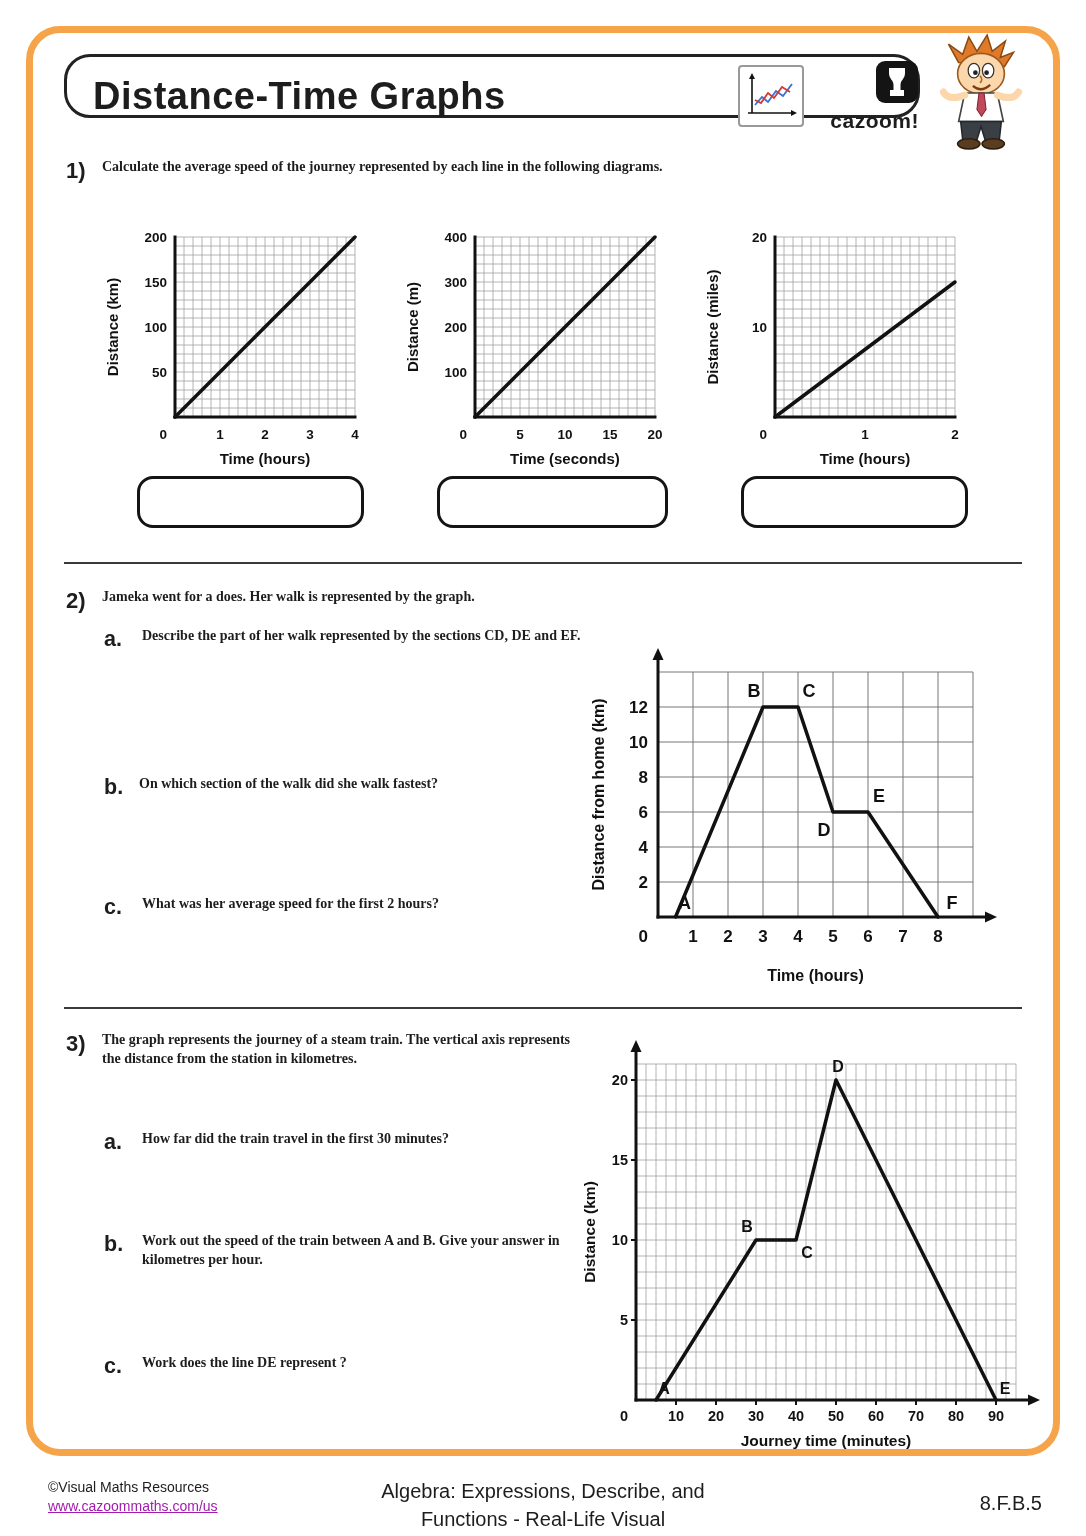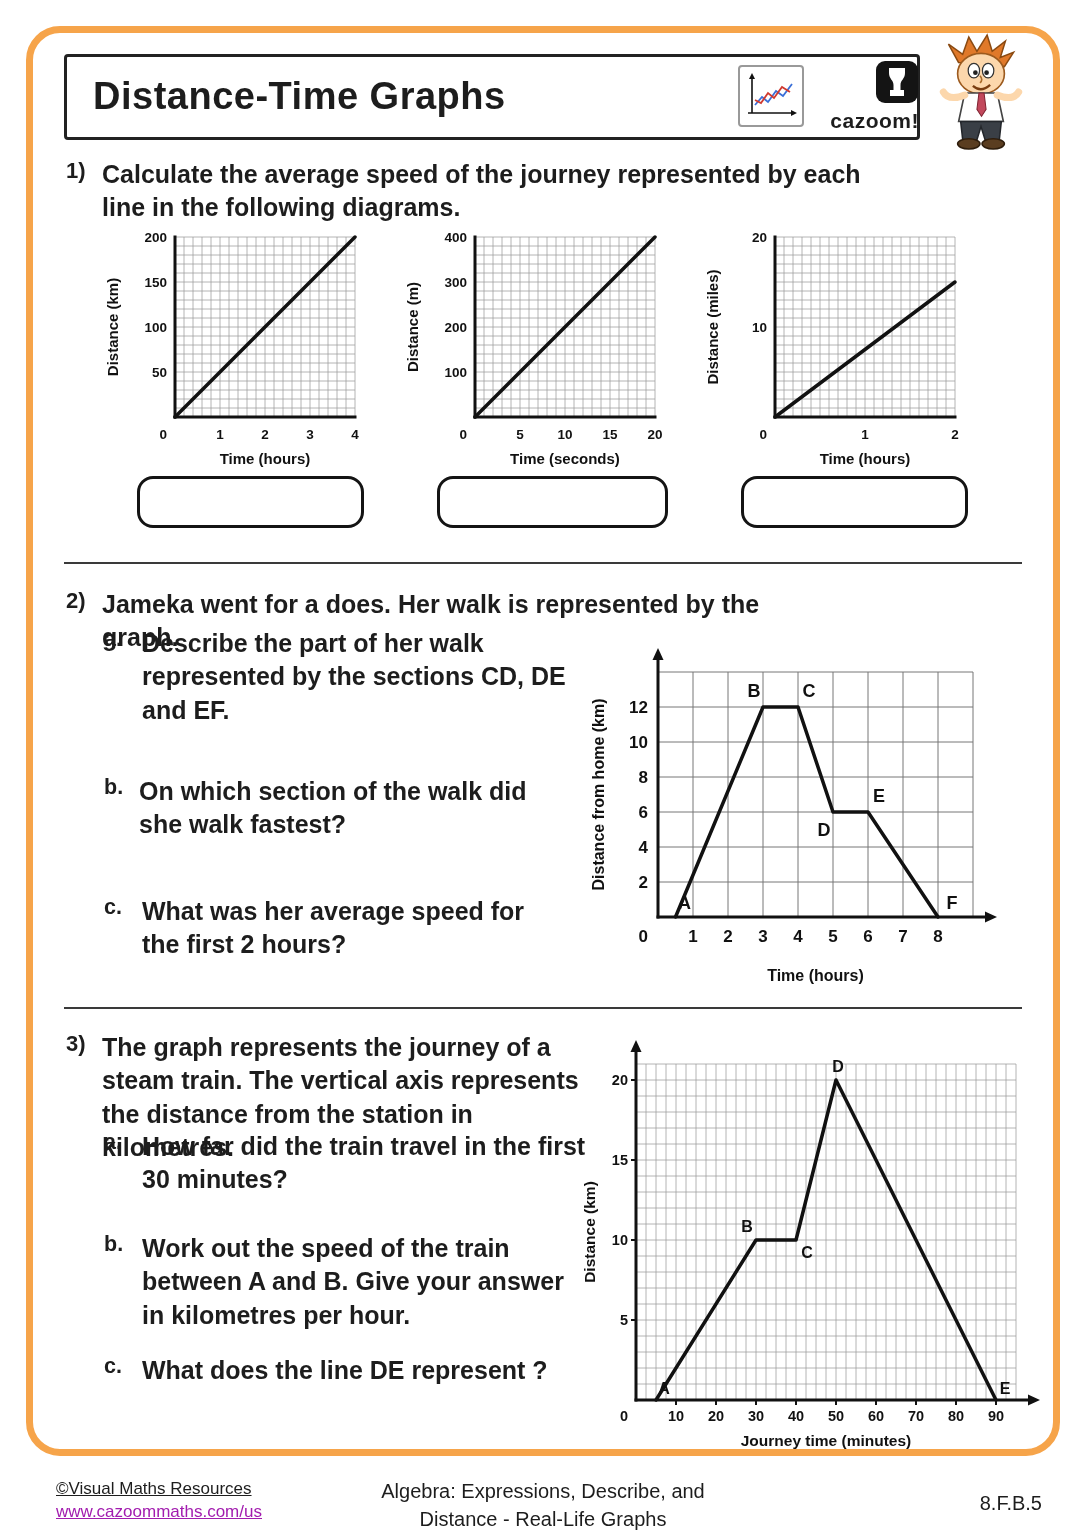--- a/index.html
+++ b/index.html
@@ -7,46 +7,46 @@
   .page {
     position:relative; width:1086px; height:1536px; background:#fff;
     font-family:"Liberation Sans","DejaVu Sans",sans-serif; color:#1d1d1d;
     overflow:hidden; margin:0 auto;
   }
   .frame {
     position:absolute; left:26px; top:26px; right:26px; bottom:80px;
     border:7px solid #F6A44A; border-radius:34px; pointer-events:none;
   }
   .header-box {
-    position:absolute; left:64px; top:54px; width:856px; height:86px;
-    border:3px solid #222; border-radius:4px; background:#fff;
+    position:absolute; left:64px; top:54px; width:856px; height:64px;
+    border:3px solid #222; border-radius:26px; background:#fff;
   }
   .title {
     position:absolute; left:26px; top:0; line-height:78px;
     font-size:38px; font-weight:bold; letter-spacing:.5px;
   }
   .mini-chart {
     position:absolute; left:671px; top:8px; width:66px; height:62px;
     border:2px solid #999; border-radius:4px; background:#fff;
     display:flex; align-items:center; justify-content:center;
   }
   .logo { position:absolute; left:752px; top:3px; width:100px; text-align:right; }
   .logo-text { font-size:21px; font-weight:bold; margin-top:1px; letter-spacing:.5px; }
   .mascot { position:absolute; left:926px; top:32px; }
   .qnum  { position:absolute; font-weight:bold; font-size:22px; }
-  .qtext { position:absolute; font-weight:bold; font-size:25px; line-height:1.33; }
+  .qtext { position:absolute; font-weight:bold; font-size:14px; line-height:1.33;font-family:Liberation Serif, serif; }
   .plabel{ position:absolute; font-weight:bold; font-size:21.5px; }
   .chart { position:absolute; }
   .chart svg { display:block; }
   .ansbox {
     position:absolute; top:476px; height:52px;
     border:3px solid #141414; border-radius:16px; background:#fff;
   }
   .divider { position:absolute; left:64px; width:958px; border-top:2px solid #3a3a3a; }
-  .footer-left  { position:absolute; left:56px;  top:1478px; font-size:17px; line-height:1.35;text-decoration:underline; }
+  .footer-left  { position:absolute; left:48px;  top:1478px; font-size:14px; line-height:1.35; }
   .footer-center{ position:absolute; left:0; right:0; top:1478px; text-align:center; font-size:20px; line-height:1.38; }
   .footer-right { position:absolute; right:44px; top:1492px; font-size:20px;margin-left:17px; }
   .link { color:#a21caf; text-decoration:underline; cursor:pointer; }
 </style>
 </head>
 <body>
 
 <div class="page">
   <div class="frame"></div>
 
@@ -371,21 +371,21 @@
   <div class="qnum" style="left:66px;top:1031px">3)</div>
   <div class="qtext" style="left:102px;top:1031px;width:478px">The graph represents the journey of a steam train. The vertical axis represents the distance from the station in kilometres.</div>
 
   <div class="plabel" style="left:104px;top:1130px">a.</div>
   <div class="qtext" style="left:142px;top:1130px;width:450px">How far did the train travel in the first 30 minutes?</div>
 
   <div class="plabel" style="left:104px;top:1232px">b.</div>
   <div class="qtext" style="left:142px;top:1232px;width:430px">Work out the speed of the train between A and B. Give your answer in kilometres per hour.</div>
 
   <div class="plabel" style="left:104px;top:1354px">c.</div>
-  <div class="qtext" style="left:142px;top:1354px;width:480px">What does the line DE represent ?</div>
+  <div class="qtext" style="left:142px;top:1354px;width:480px">Work does the line DE represent ?</div>
 
   <div class="chart" style="left:584px;top:1040px">
       <svg width="458" height="414" viewBox="0 0 458 414" font-family="Liberation Sans, DejaVu Sans, sans-serif">
         <g stroke="#9b9b9b" stroke-width="0.75">
           <line x1="52.00" y1="360" x2="52.00" y2="24"></line>
           <line x1="62.00" y1="360" x2="62.00" y2="24"></line>
           <line x1="72.00" y1="360" x2="72.00" y2="24"></line>
           <line x1="82.00" y1="360" x2="82.00" y2="24"></line>
           <line x1="92.00" y1="360" x2="92.00" y2="24"></line>
           <line x1="102.00" y1="360" x2="102.00" y2="24"></line>
@@ -490,16 +490,16 @@
         <text transform="translate(11,192.0) rotate(-90)" text-anchor="middle" font-weight="bold" font-size="15.5" fill="#111">Distance (km)</text>
       </svg>
     </div>
 
   <div class="footer-left">
     <div>©Visual Maths Resources</div>
     <a class="link" href="#">www.cazoommaths.com/us</a>
   </div>
   <div class="footer-center">
     <div>Algebra: Expressions, Describe, and</div>
-    <div>Distance - Real-Life Graphs</div>
+    <div>Functions - Real-Life Visual</div>
   </div>
   <div class="footer-right">8.F.B.5</div>
 </div>
 
 </body></html>

